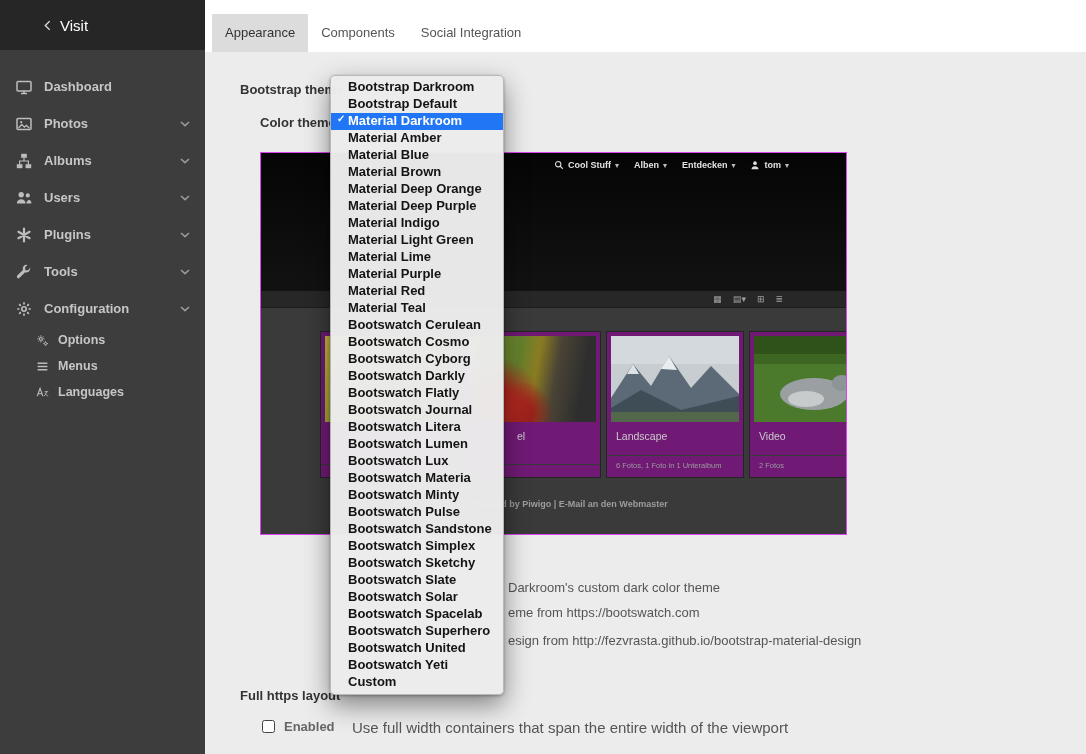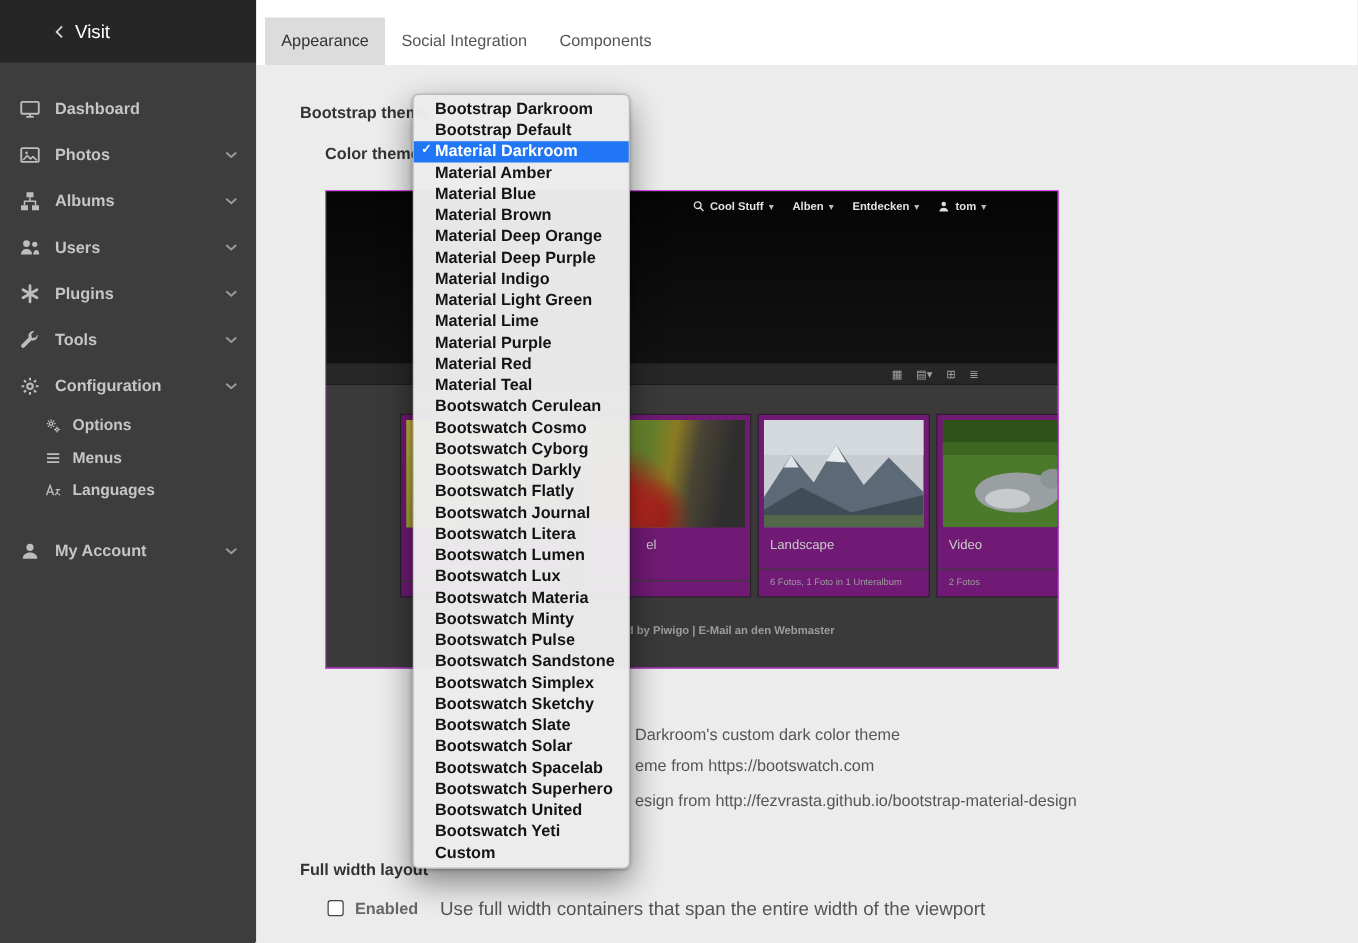--- a/index.html
+++ b/index.html
@@ -207,40 +207,28 @@
         </div>
         <div class="item-sub">
           <svg class="ico" viewBox="0 0 16 16">
               <path d="M1.5 12.5L5 3l3.5 9.5M2.8 9.5h4.4" fill="none" stroke="currentColor" stroke-width="1.4"></path>
               <path d="M10.5 7h4.5M12.7 7c0 2.4-1.4 4.4-2.9 5.4M11.6 9.4c.8 1.5 2 2.7 3.4 3" fill="none" stroke="currentColor" stroke-width="1.1"></path>
             </svg>
           <span>Languages</span>
         </div>
       </div>
 
-      <div class="item my-account">
-        <svg class="ico" viewBox="0 0 16 16">
-            <circle cx="8" cy="4.8" r="2.9" fill="currentColor"></circle>
-            <path d="M2.2 14c0-3.2 2.6-5 5.8-5s5.8 1.8 5.8 5z" fill="currentColor"></path>
-          </svg>
-        <span>My Account</span>
-        <span class="chev">
-            <svg class="chev-ico" viewBox="0 0 10 6">
-              <path d="M1 1l4 3.6L9 1" fill="none" stroke="currentColor" stroke-width="1.6"></path>
-            </svg>
-          </span>
-      </div>
     </nav>
   </aside>
 
   <main class="main">
     <div class="tabbar">
       <div class="tab active">Appearance</div>
+      <div class="tab">Components</div>
       <div class="tab">Social Integration</div>
-      <div class="tab">Components</div>
     </div>
 
     <div class="content">
       <div class="sec-title" id="bs-theme">Bootstrap theme</div>
       <div id="color-theme">Color theme</div>
 
       <div class="preview">
         <div class="hero"></div>
         <div class="pnav">
           <span class="pnav-item">
@@ -321,21 +309,21 @@
           </div>
         </div>
 
         <div class="pfooter">Powered by Piwigo | E-Mail an den Webmaster</div>
       </div>
 
       <span class="frag frag0">Darkroom's custom dark color theme</span>
       <span class="frag frag1">eme from https://bootswatch.com</span>
       <span class="frag frag2">esign from http://fezvrasta.github.io/bootstrap-material-design</span>
 
-      <div class="sec-title" id="fw-title">Full width layout</div>
+      <div class="sec-title" id="fw-title">Full https layout</div>
       <span class="checkbox"></span>
       <span class="enabled-label">Enabled</span>
       <span class="fw-desc">Use full width containers that span the entire width of the viewport</span>
 
       <div class="dropdown">
 
       <div class="opt">
           <span class="check"></span>
           <span>Bootstrap Darkroom</span>
         </div>

